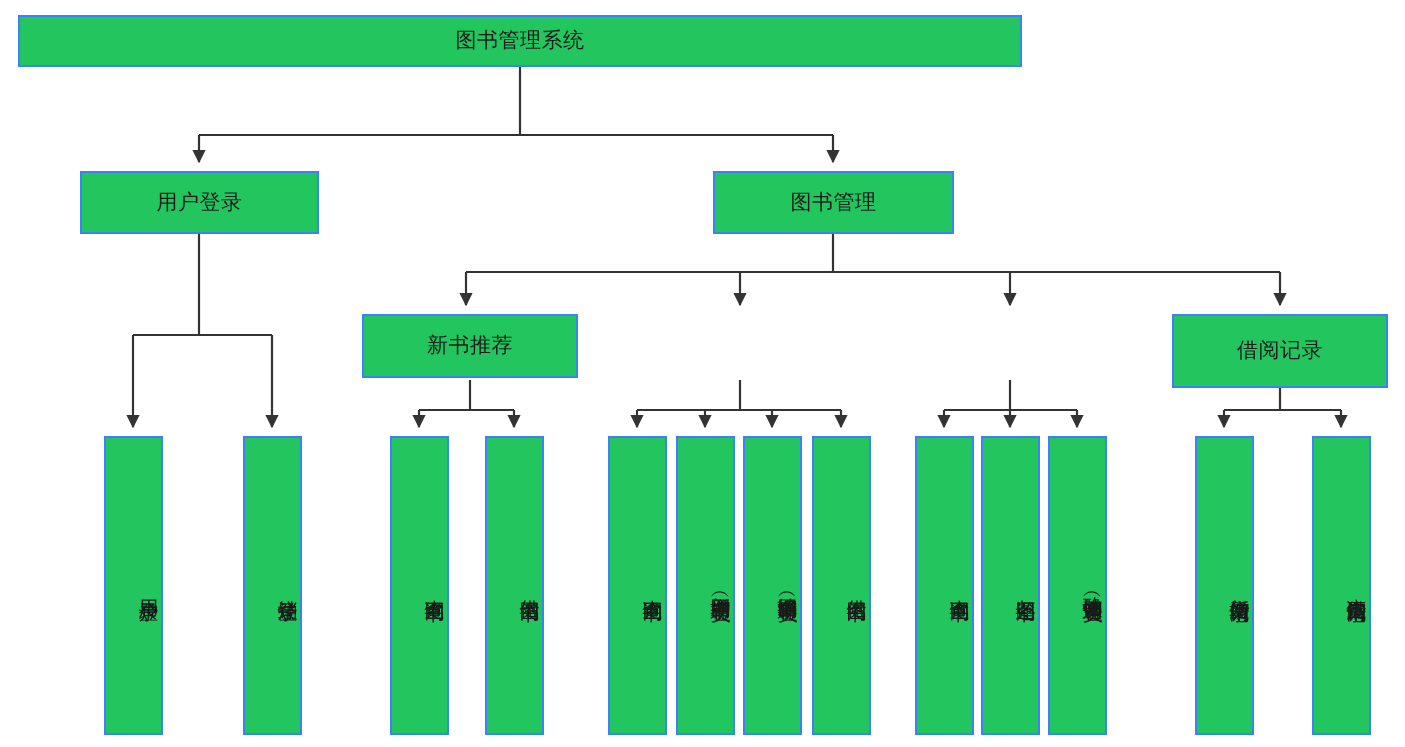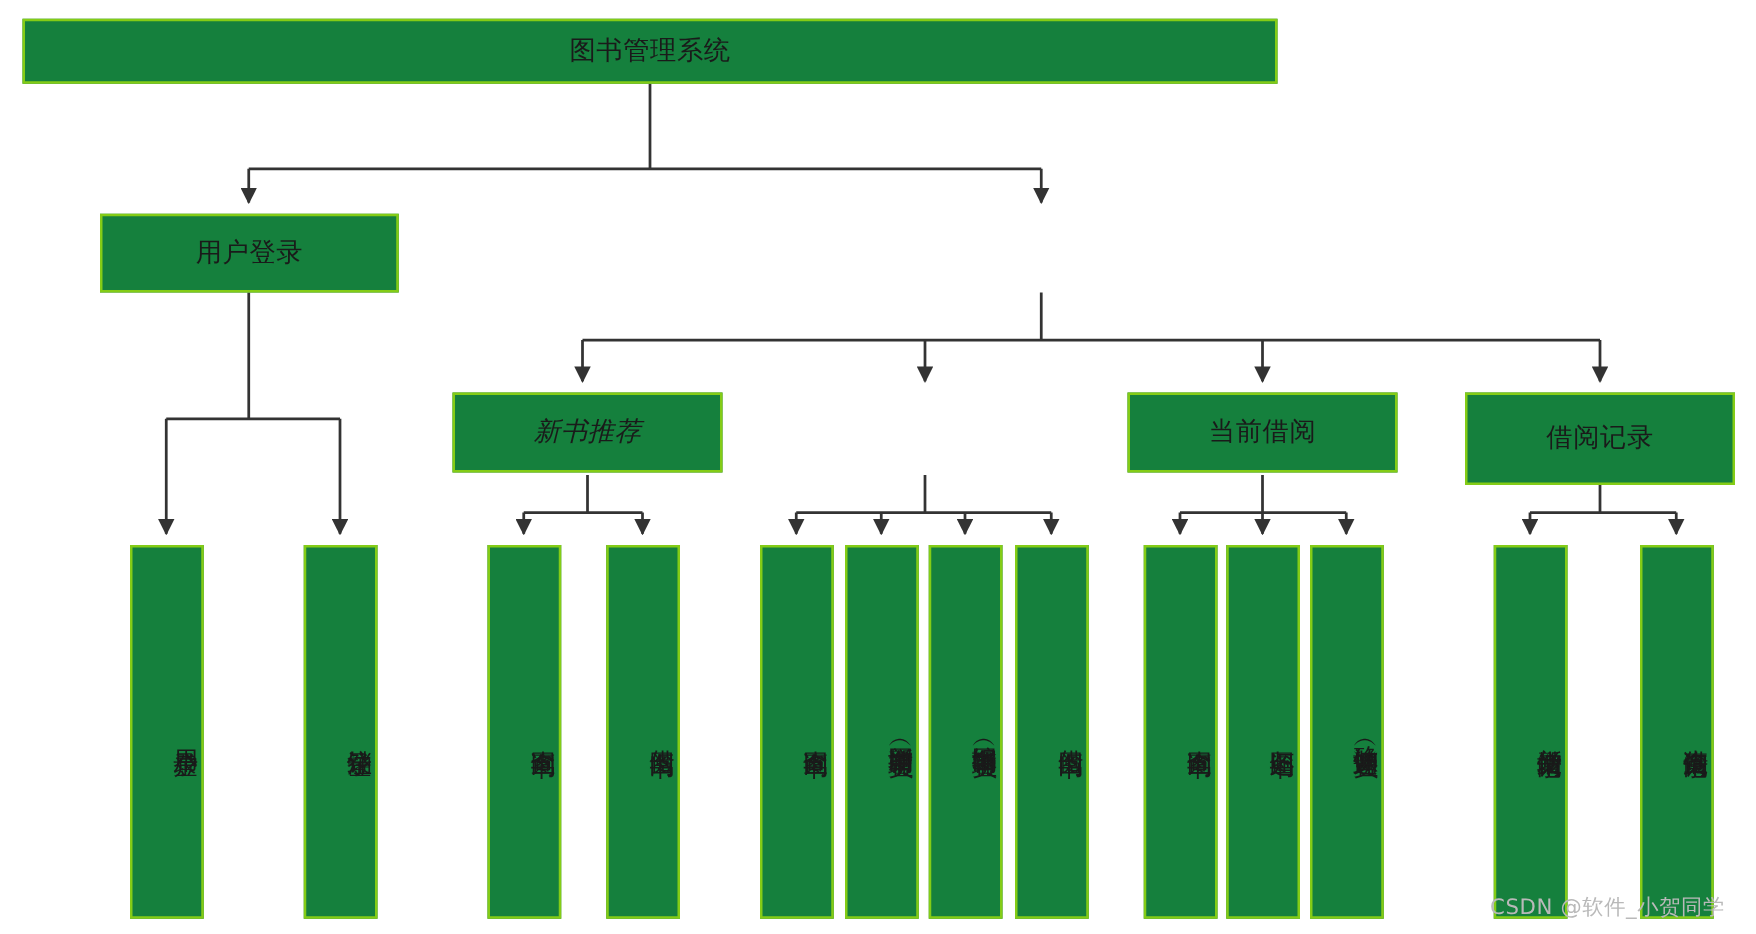--- a/index.html
+++ b/index.html
@@ -17,22 +17,22 @@
   #diagram {
     position: absolute;
     left: 0;
     top: 0;
     width: 1405px;
     height: 747px;
   }
   .node {
     position: absolute;
     box-sizing: border-box;
-    background: #15803d;
-    border: 2px solid #84cc16;
+    background: #22c55e;
+    border: 2px solid #3b82f6;
     display: flex;
     align-items: center;
     justify-content: center;
     color: #1a1a1a;
     z-index: 2;
   }
   .node.horiz {
     font-size: 21px;
     line-height: 1.2;
     letter-spacing: 0.5px;
@@ -126,23 +126,23 @@
       <path d="M 1280 380 L 1280 410"></path>
       <path d="M 1224 410 L 1341 410"></path>
       <path d="M 1224 410 L 1224 427" marker-end="url(#arrow)"></path>
       <path d="M 1341 410 L 1341 427" marker-end="url(#arrow)"></path>
     </g>
   </svg>
 
   <div class="node horiz" style="left:18px; top:15px; width:1004px; height:52px;">图书管理系统</div>
 
   <div class="node horiz" style="left:80px; top:171px; width:239px; height:63px;">用户登录</div>
+  <div class="node horiz" style="left:713px; top:171px; width:241px; height:63px;">图书管理</div>
 
-  <div class="node horiz" style="left:362px; top:314px; width:216px; height:64px;font-style:italic;">新书推荐</div>
-  <div class="node horiz" style="left:902px; top:314px; width:216px; height:64px;">当前借阅</div>
+  <div class="node horiz" style="left:362px; top:314px; width:216px; height:64px;">新书推荐</div>
   <div class="node horiz" style="left:1172px; top:314px; width:216px; height:74px;">借阅记录</div>
 
   <div class="node vert" style="left:104px; top:436px; width:59px; height:299px;">
     <span>用户登录</span>
   </div>
   <div class="node vert" style="left:243px; top:436px; width:59px; height:299px;">
     <span>注销登录</span>
   </div>
 
   <div class="node vert" style="left:390px; top:436px; width:59px; height:299px;">
@@ -175,15 +175,14 @@
     <span>确认归还（管理员）</span>
   </div>
 
   <div class="node vert" style="left:1195px; top:436px; width:59px; height:299px;">
     <span>新增借阅记录</span>
   </div>
   <div class="node vert" style="left:1312px; top:436px; width:59px; height:299px;">
     <span>查询借阅记录</span>
   </div>
 
-  <div class="watermark">CSDN @软件_小贺同学</div>
 
 </div>
 
 </body></html>

